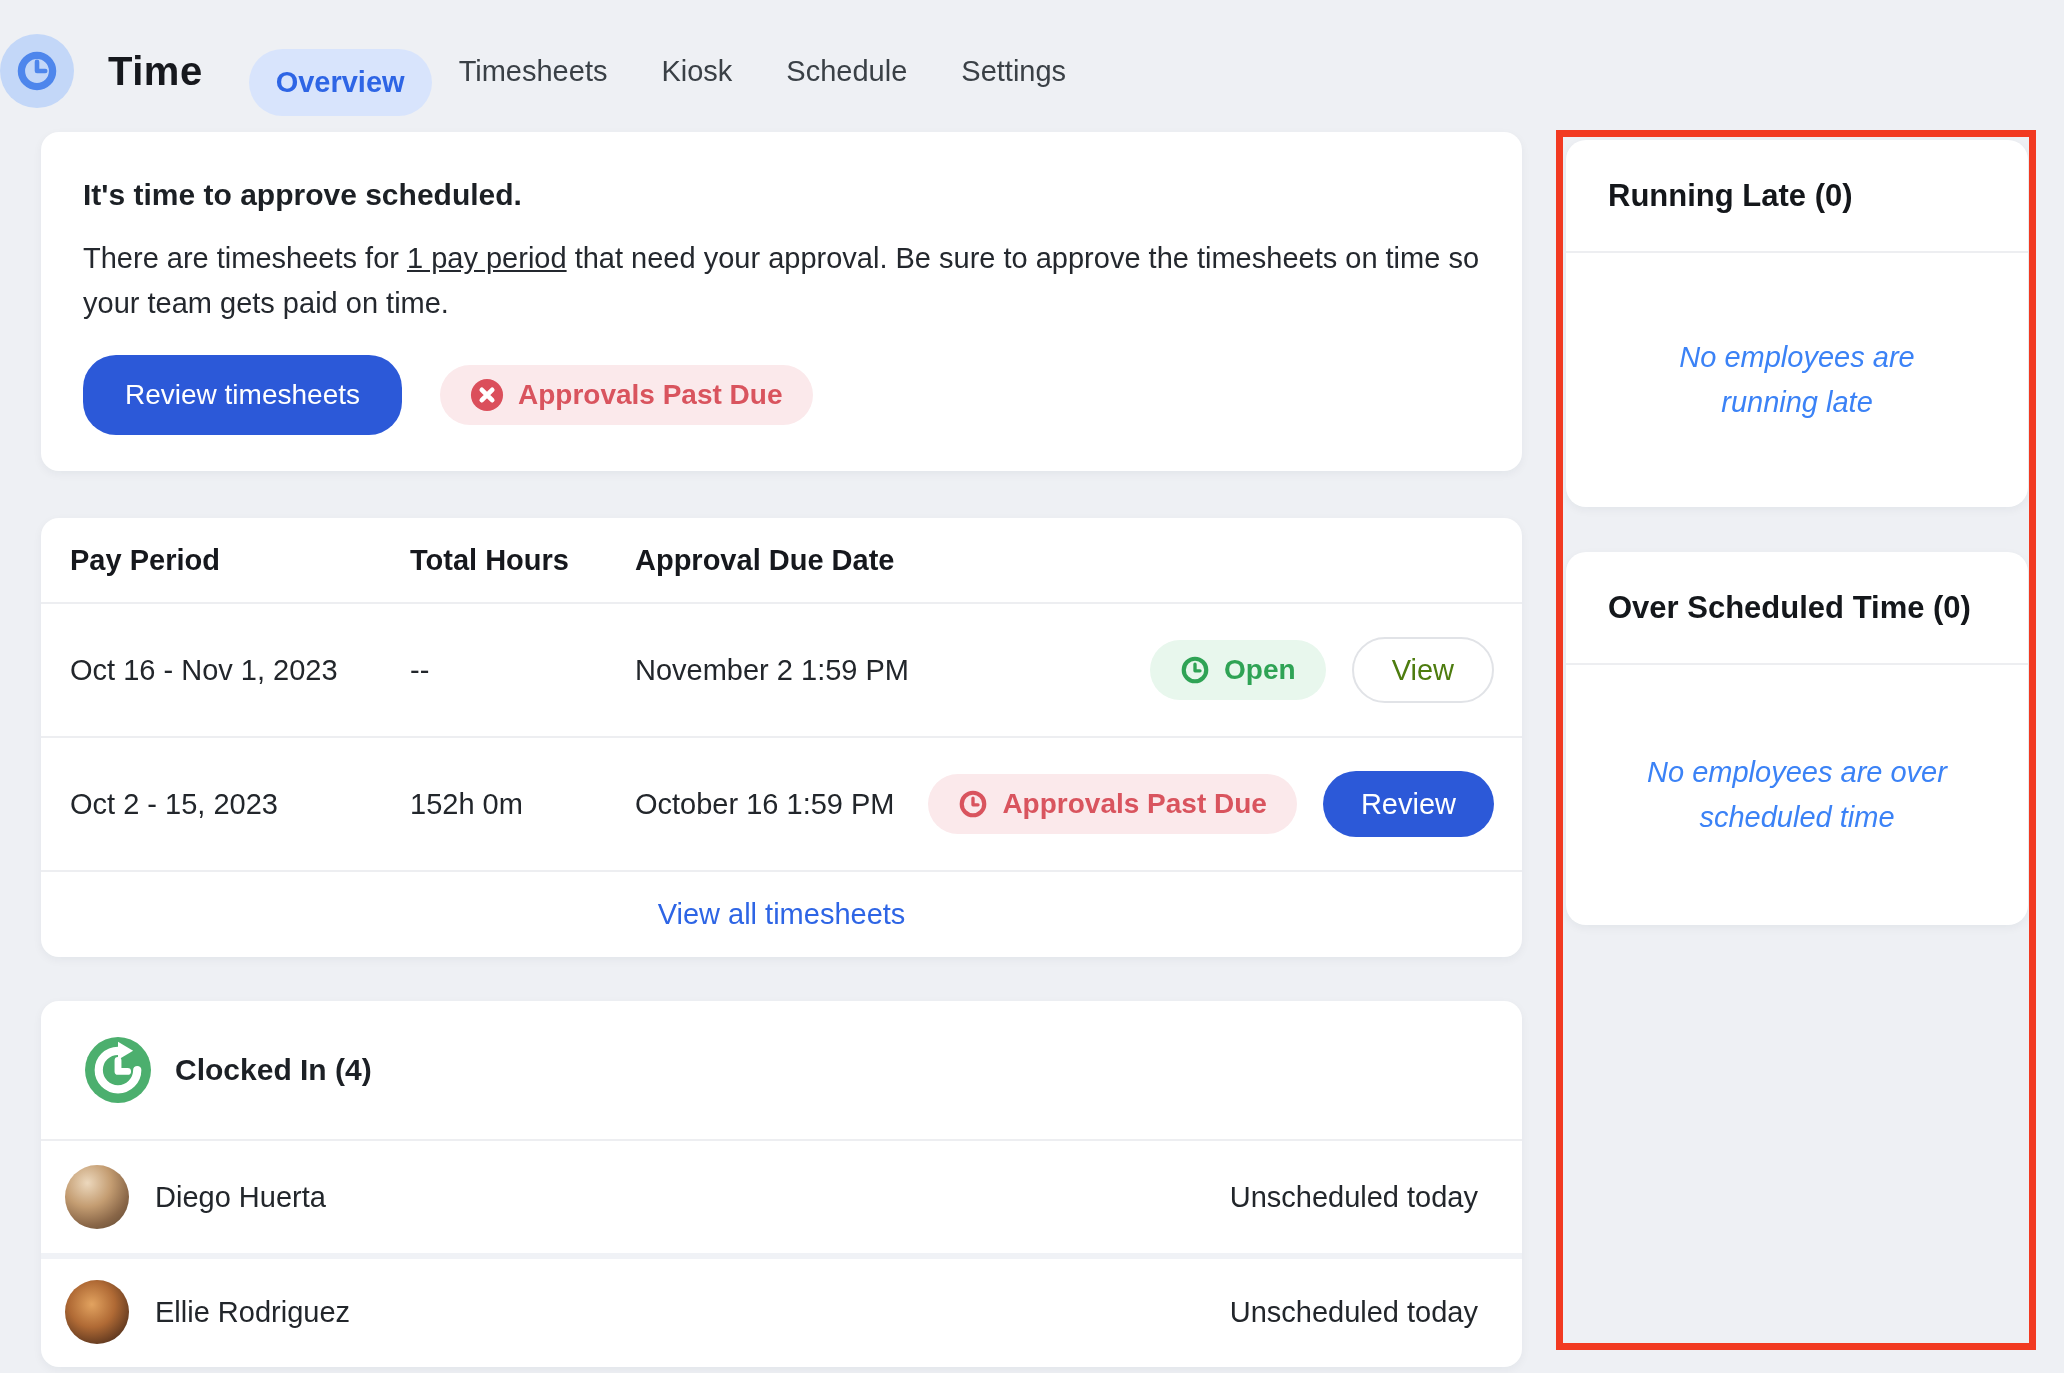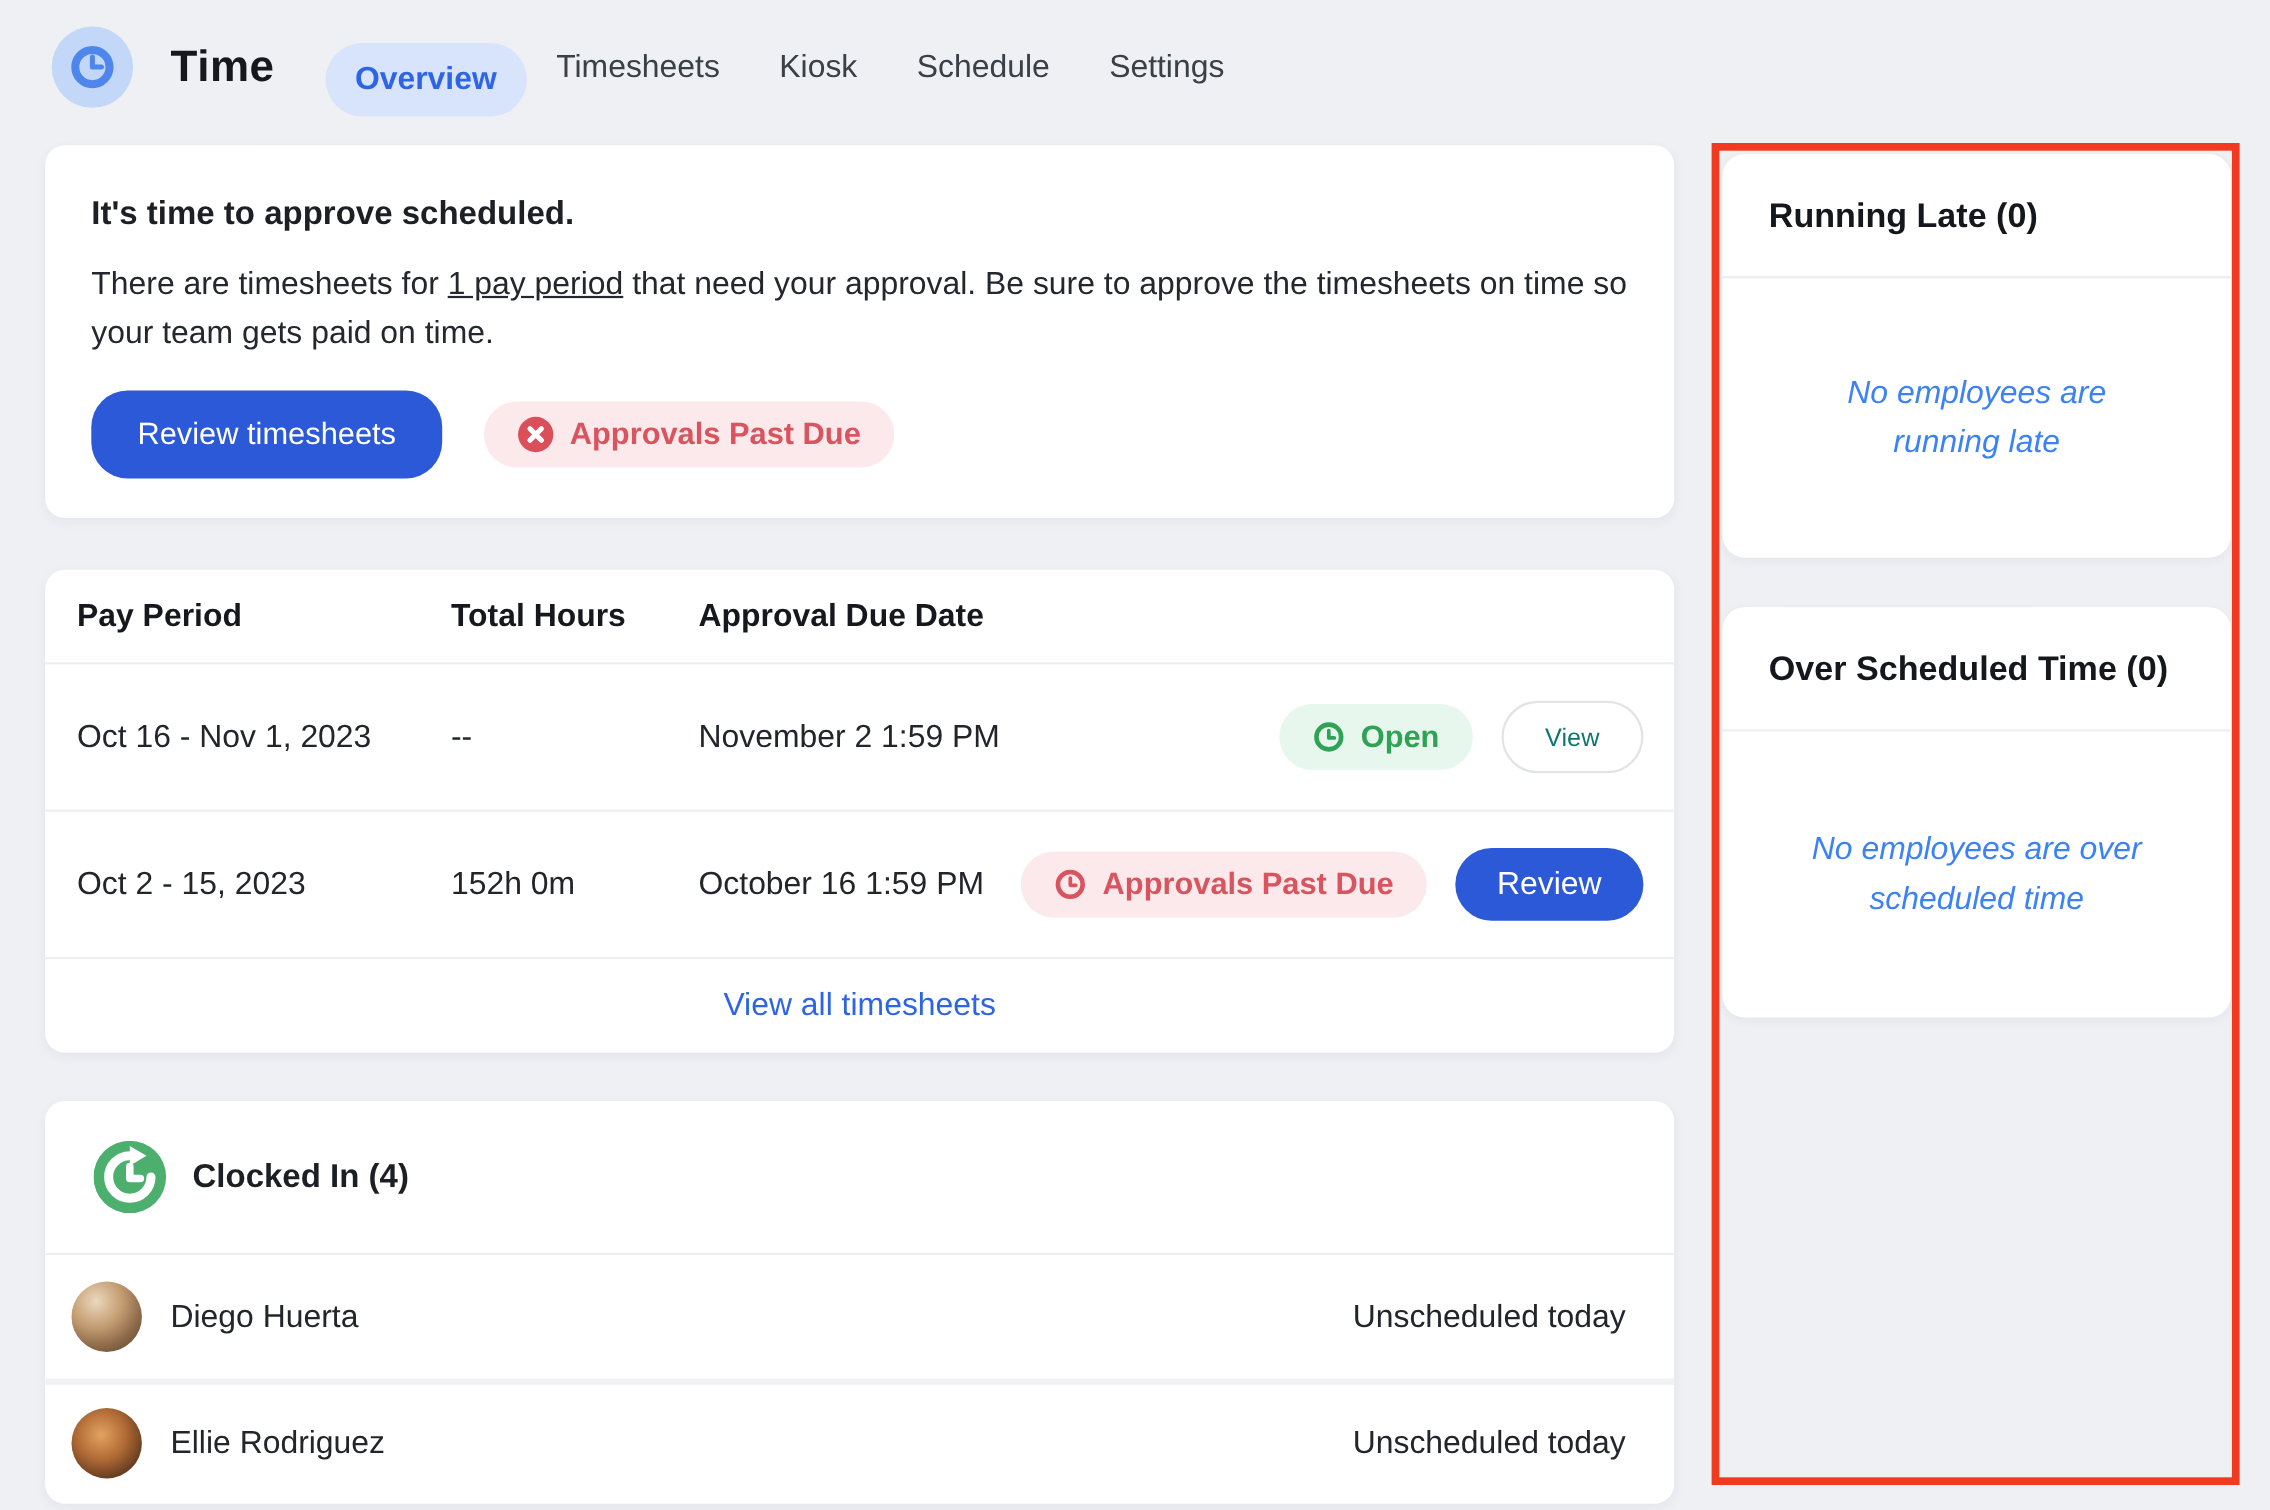--- a/index.html
+++ b/index.html
@@ -6,22 +6,22 @@
   html,body { width:2064px; height:1373px; }
   body {
     font-family:"Liberation Sans", sans-serif;
     background:#EEF0F4;
     color:#202428;
     overflow:hidden;
   }
   .page { position:relative; width:2064px; height:1373px; }
 
   
-  .topbar { position:absolute; left:0; top:8px; width:100%; height:106px;
-    display:flex; align-items:center; padding-left:47px; }
+  .topbar { position:absolute; left:0; top:18px; width:100%; height:106px;
+    display:flex; align-items:center; }
   .app-icon { width:74px; height:74px; border-radius:50%; background:#C3D7F8;
     display:flex; align-items:center; justify-content:center; flex:0 0 auto; }
   .app-title { font-size:40px; font-weight:700; color:#16181D; margin-left:34px; letter-spacing:.5px; }
   .tabs { display:flex; align-items:center; margin-left:46px; }
   .tab { font-size:29px; color:#3A4046; padding:17px 27px; border-radius:40px; cursor:pointer; white-space:nowrap; }
   .tab.active { background:#D8E4FC; color:#2E65E5; font-weight:700;margin-top:23px; }
 
   
   .main { position:absolute; left:41px; top:132px; width:1481px; }
   .card { background:#fff; border-radius:18px; box-shadow:0 3px 10px rgba(25,30,50,.05); }
@@ -44,22 +44,22 @@
 
   
   .table-card { margin-top:47px; }
   .t-header, .t-row { display:flex; align-items:center; padding:0 28px 0 29px; }
   .t-header { height:86px; border-bottom:2px solid #EDEEF1; font-size:29px; font-weight:700; color:#16181D; }
   .t-row { height:134px; border-bottom:2px solid #EDEEF1; font-size:29px; color:#22262B; }
   .col-period { width:340px; flex:0 0 auto; }
   .col-hours  { width:225px; flex:0 0 auto; }
   .col-due    { flex:1 1 auto; }
   .t-right { margin-left:auto; display:flex; align-items:center; gap:26px; }
-  .btn-outline { background:#fff; border:2px solid #E1E3E7; color:#0f766e;
-    font-size:23px; height:66px; padding:0 38px; border-radius:33px; }
+  .btn-outline { background:#fff; border:2px solid #E1E3E7; color:#4d7c0f;
+    font-size:29px; height:66px; padding:0 38px; border-radius:33px; }
   .btn-small-primary { background:#2C59D8; color:#fff; font-size:29px; height:66px;
     padding:0 38px; border-radius:33px; }
   .t-footer { height:85px; display:flex; align-items:center; justify-content:center; }
   .link { color:#2E65E5; font-size:29px; cursor:pointer; text-decoration:none; }
 
   
   .clocked-card { margin-top:44px; height:366px; overflow:hidden; }
   .c-header { height:140px; display:flex; align-items:center; padding:0 44px;
     border-bottom:2px solid #EDEEF1; }
   .c-header .title { font-size:30px; font-weight:700; color:#1C2025; margin-left:24px; }

